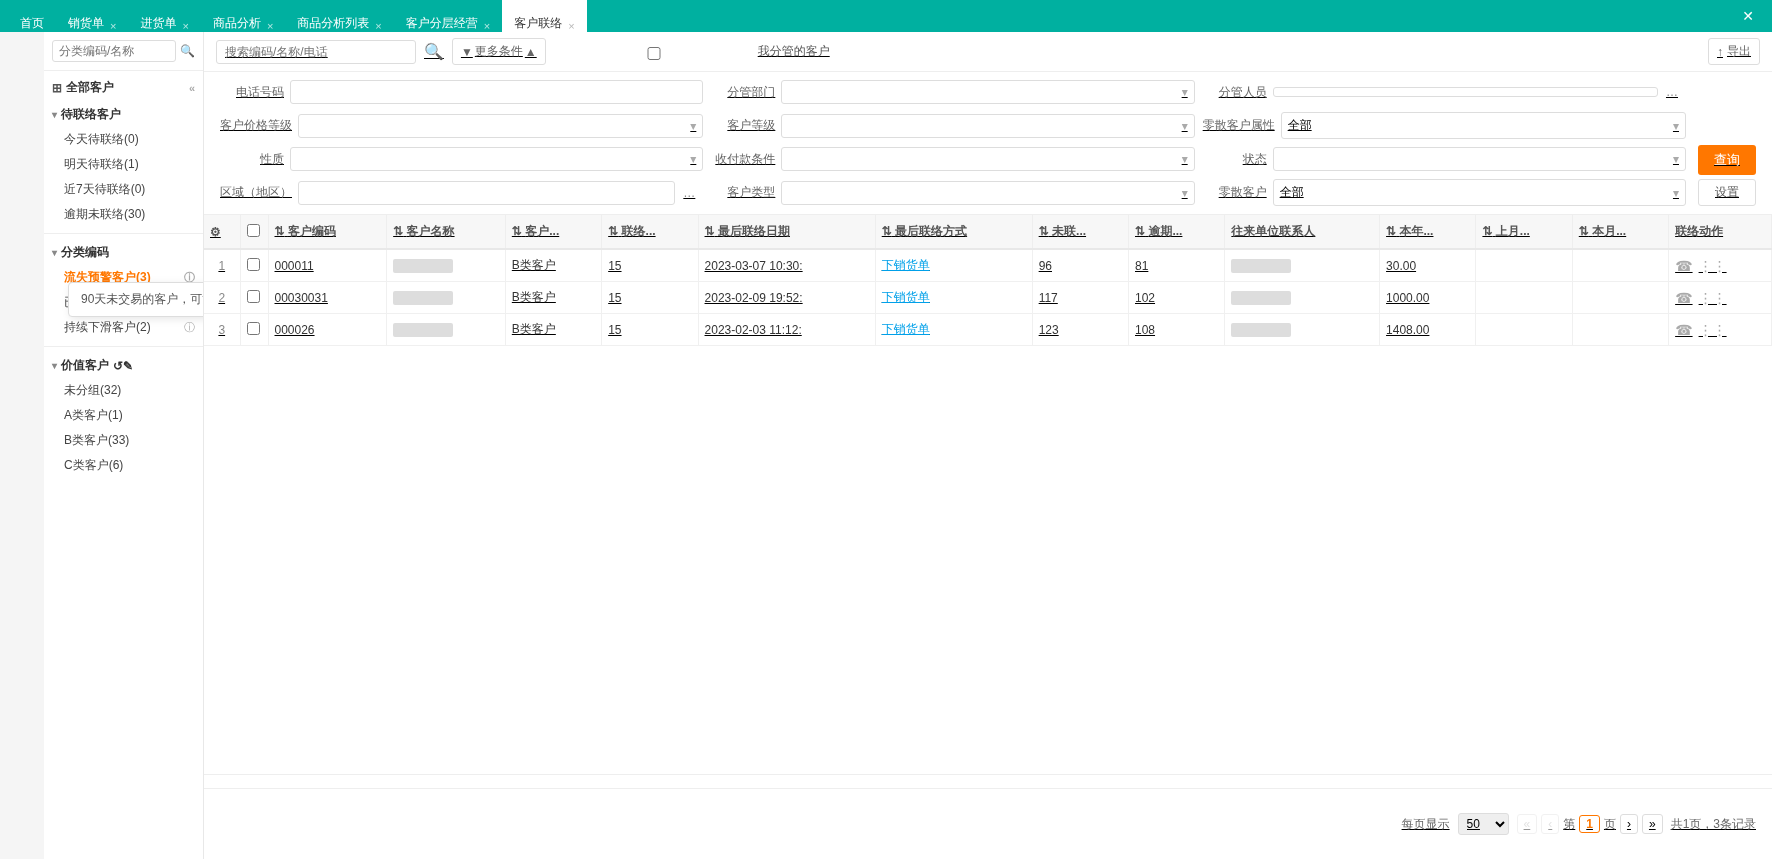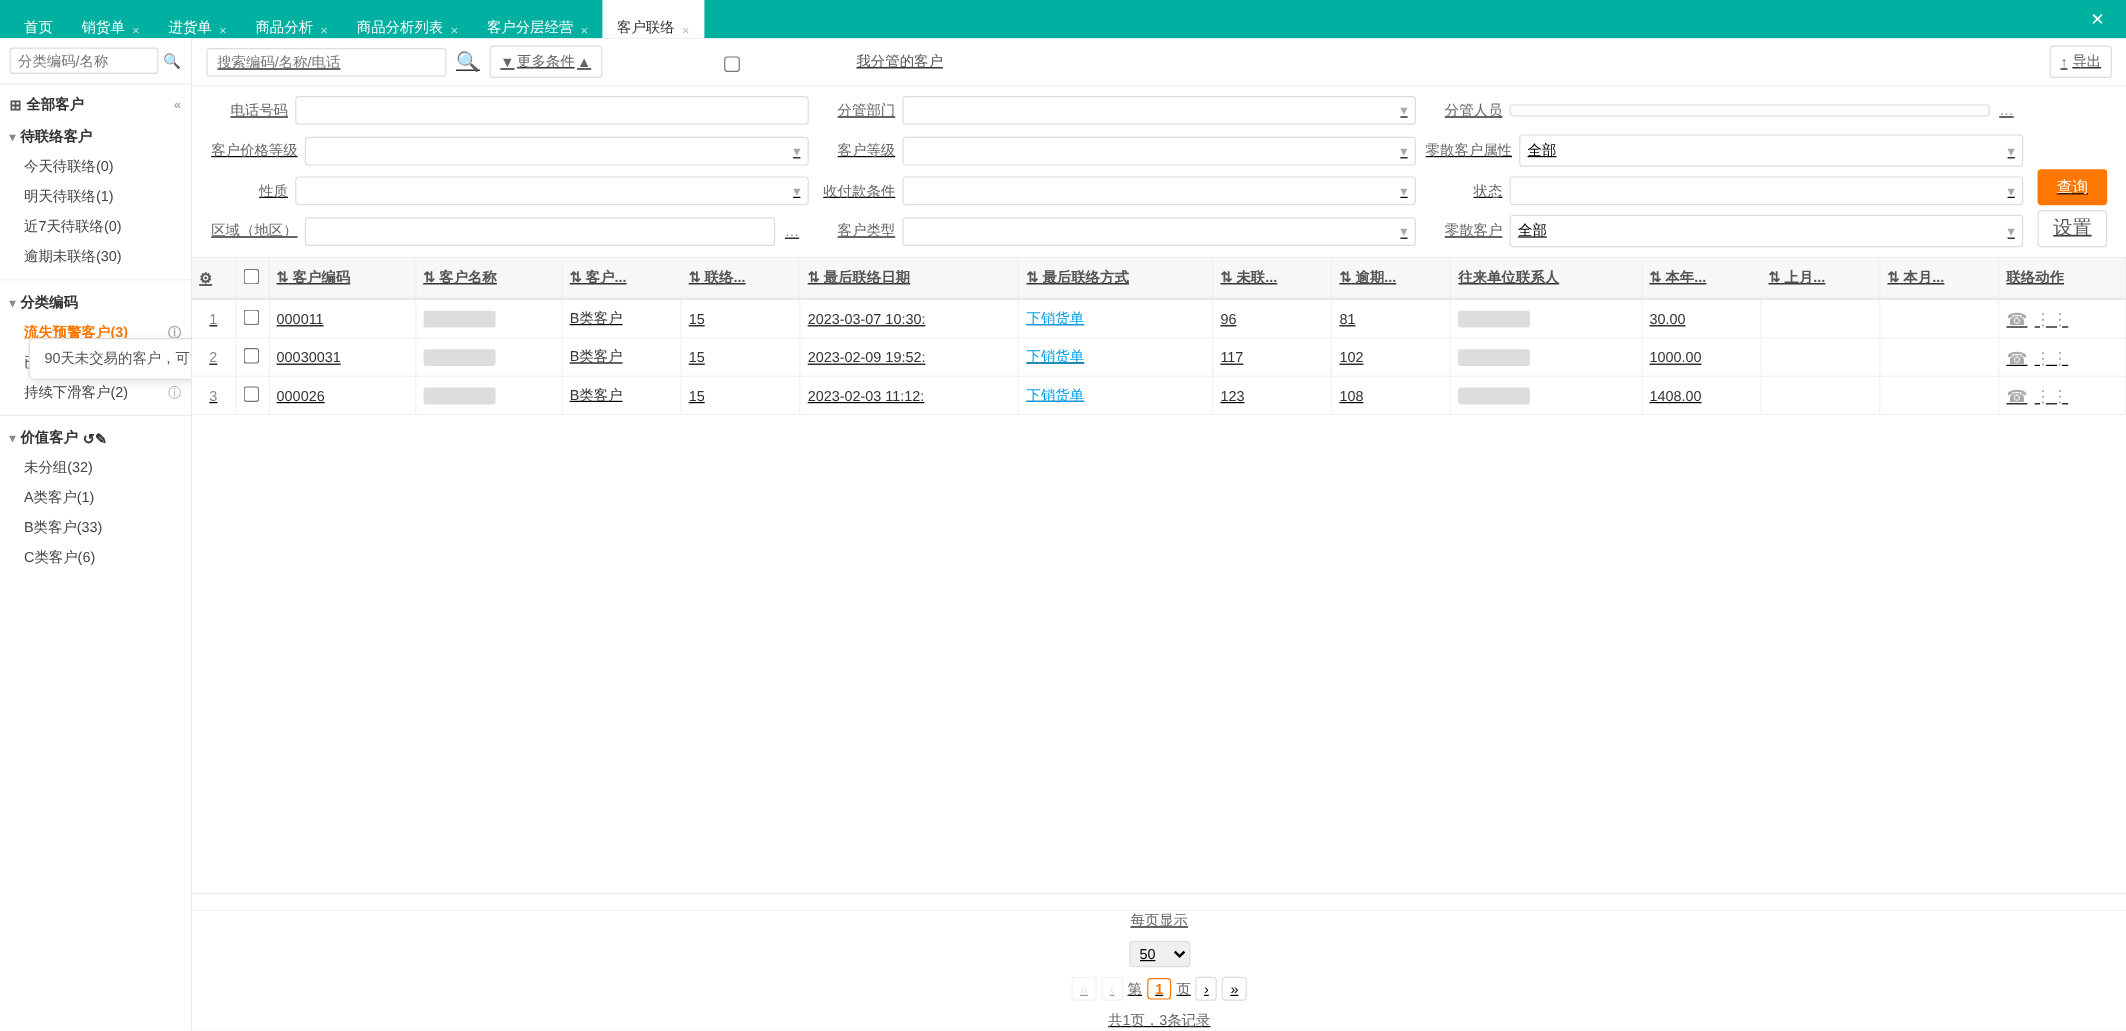--- a/index.html
+++ b/index.html
@@ -261,21 +261,21 @@
       font-size: 13px;
       white-space: nowrap;
     }
     .btn-settings {
       background: #fff;
       color: #555;
       border: 1px solid #ddd;
       border-radius: 3px;
       padding: 4px 10px;
       cursor: pointer;
-      font-size: 16px;
+      font-size: 12px;
       text-align: center;
     }
 
     
     .table-container {
       flex: 1;
       overflow: auto;
       background: #fff;
       margin: 0;
     }
@@ -334,28 +334,27 @@
       box-shadow: 2px 2px 8px rgba(0,0,0,0.1);
       left: 24px;
       top: 250px;
       z-index: 100;
       white-space: nowrap;
     }
 
     
     .pagination {
       background: #fff;
-      padding: 0 16px;
+      padding: 24px 16px;
       display: flex;
       align-items: center;
       justify-content: flex-end;
       gap: 8px;
       border-top: 1px solid #eee;
       flex-shrink: 0;
-      flex-direction: column;
     }
     .pagination .page-info { color: #666; }
     .pagination .page-size-select {
       border: 1px solid #ddd;
       border-radius: 3px;
       padding: 2px 4px;
       font-size: 12px;
       outline: none;
     }
     .pagination .page-nav {
@@ -446,21 +445,21 @@
   <div class="nav-item active">
     <span>客户联络</span>
     <span class="close-x">×</span>
   </div>
   <div class="spacer"></div>
   <div class="window-close">✕</div>
 </div>
 
 <div class="main-container">
 
-  <div class="sidebar" style="position:relative;">
+  <div class="sidebar" style="position:relative;margin-left:44px;">
     <div class="sidebar-search">
       <input type="text" placeholder="分类编码/名称" style="">
       <span class="search-icon">🔍</span>
     </div>
     <div class="sidebar-title">
       <span class="grid-icon">⊞</span>
       <span>全部客户</span>
       <span class="collapse-btn">«</span>
     </div>
 

